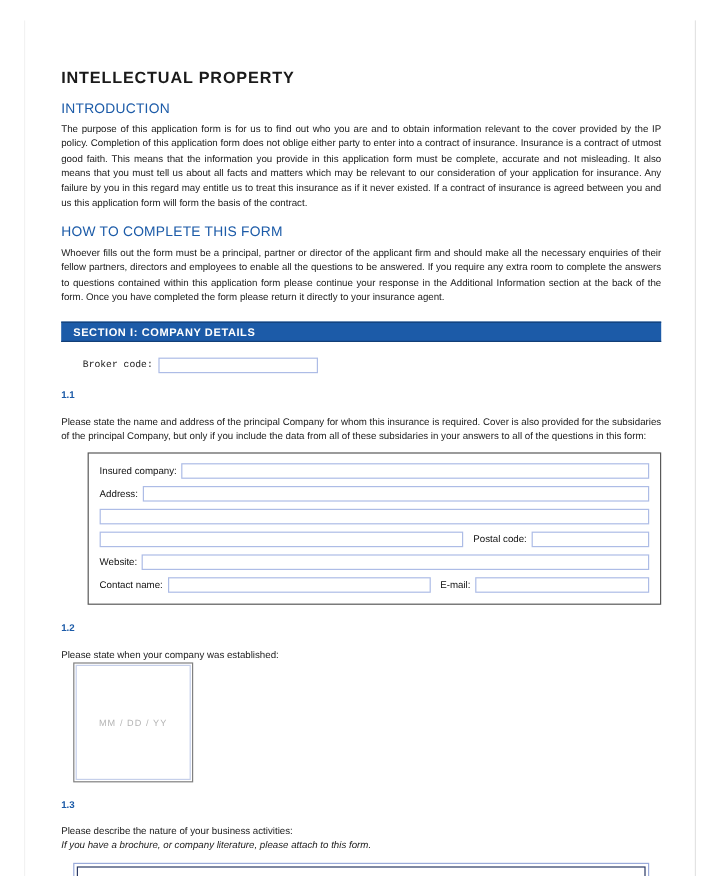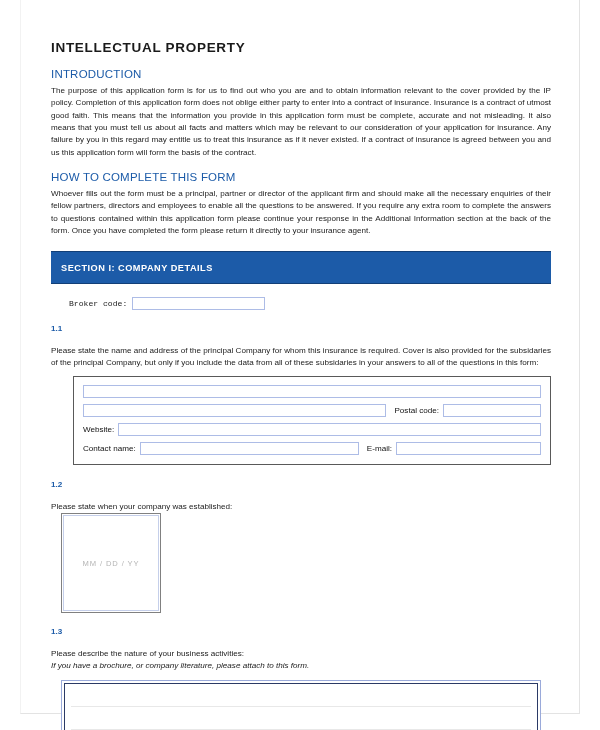--- a/index.html
+++ b/index.html
@@ -11,21 +11,21 @@
     width: 600px;
     height: 730px;
     font-family: "Liberation Sans", sans-serif;
     -webkit-font-smoothing: antialiased;
     overflow: hidden;
   }
 
   .page {
     position: absolute;
     left: 20px;
-    top: 0px;
+    top: 17px;
     width: 560px;
     height: 714px;
     background: #ffffff;
     border-right: 1px solid #e3e3e3;
     border-bottom: 1px solid #e3e3e3;
     border-left: 1px solid #f2f2f2;
     box-sizing: border-box;
   }
 
   .inner {
@@ -67,21 +67,21 @@
     line-height: 1.52;
     color: #1b1b1b;
     text-align: justify;
     margin: 0 0 9px 0;
   }
   p.body.tight { margin-bottom: 0; }
 
   
   .section-bar {
     margin-top: 14px;
-    height: 33px;
+    height: 17px;
     background: #1c5ba8;
     border-top: 1px solid #123f77;
     border-bottom: 1px solid #123f77;
     display: flex;
     align-items: center;
     box-sizing: border-box;
   }
   .section-bar span {
     color: #ffffff;
     font-size: 9.2px;
@@ -241,20 +241,28 @@
       <div class="inp"></div>
     </div>
 
     <div class="q">
       <div class="num">1.1</div>
       <div class="qtext">Please state the name and address of the principal Company for whom this insurance is required. Cover is also provided for the subsidaries of the principal Company, but only if you include the data from all of these subsidaries in your answers to all of the questions in this form:</div>
     </div>
 
     <div class="fields-box">
       <div class="frow">
+        <span class="flbl">Insured company:</span>
+        <div class="inp"></div>
+      </div>
+      <div class="frow">
+        <span class="flbl">Address:</span>
+        <div class="inp"></div>
+      </div>
+      <div class="frow">
         <div class="inp"></div>
       </div>
       <div class="frow">
         <div class="inp" style="flex:1 1 auto;"></div>
         <span class="flbl" style="margin-left:8px;">Postal code:</span>
         <div class="inp" style="flex:0 0 98px;"></div>
       </div>
       <div class="frow">
         <span class="flbl">Website:</span>
         <div class="inp"></div>

